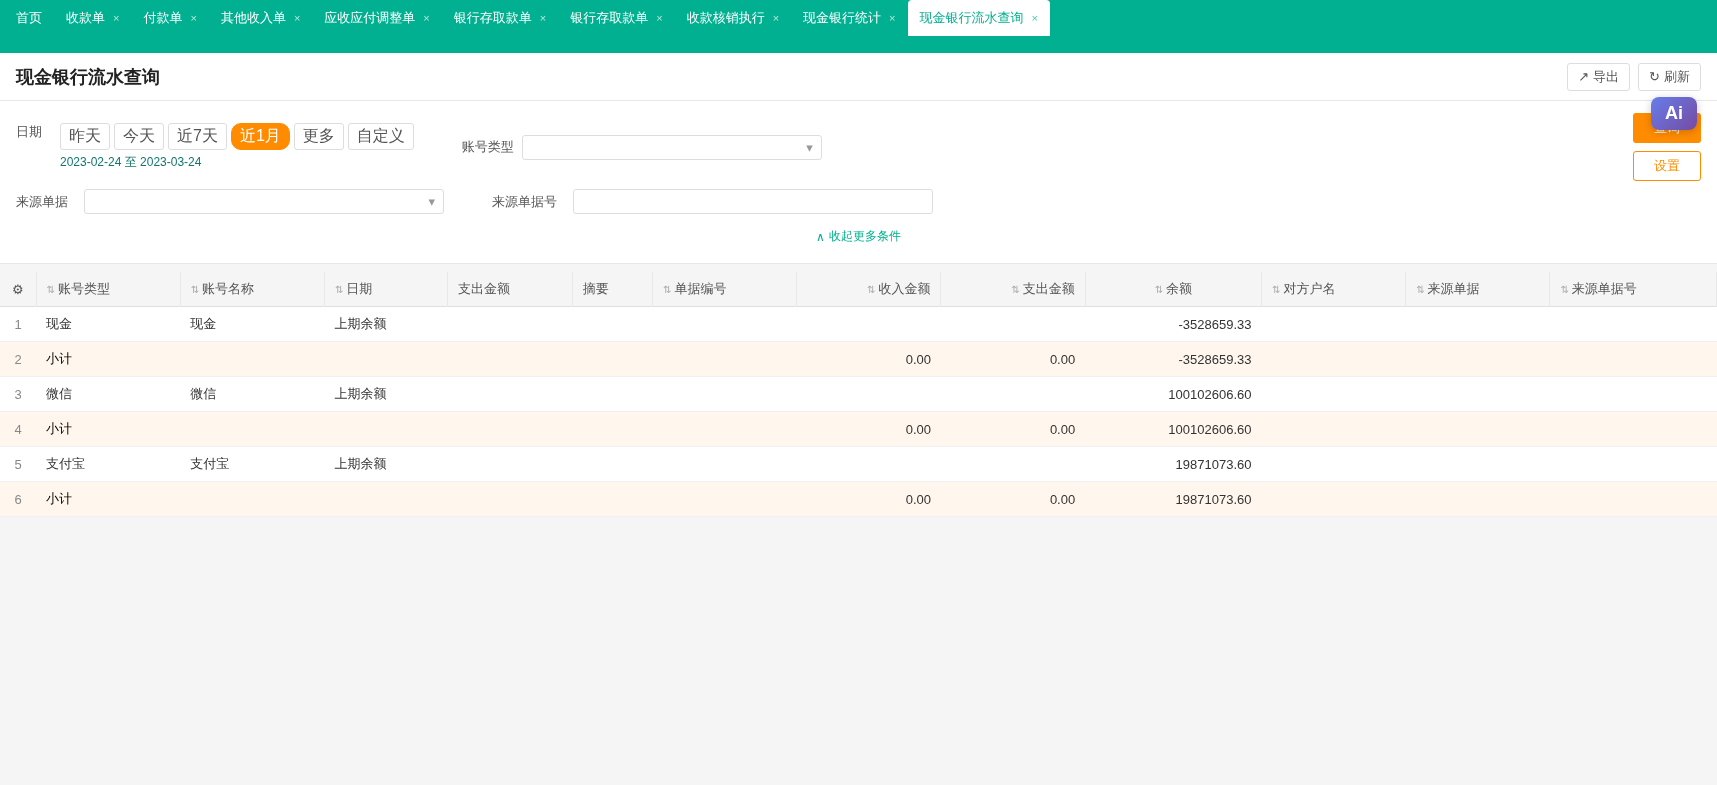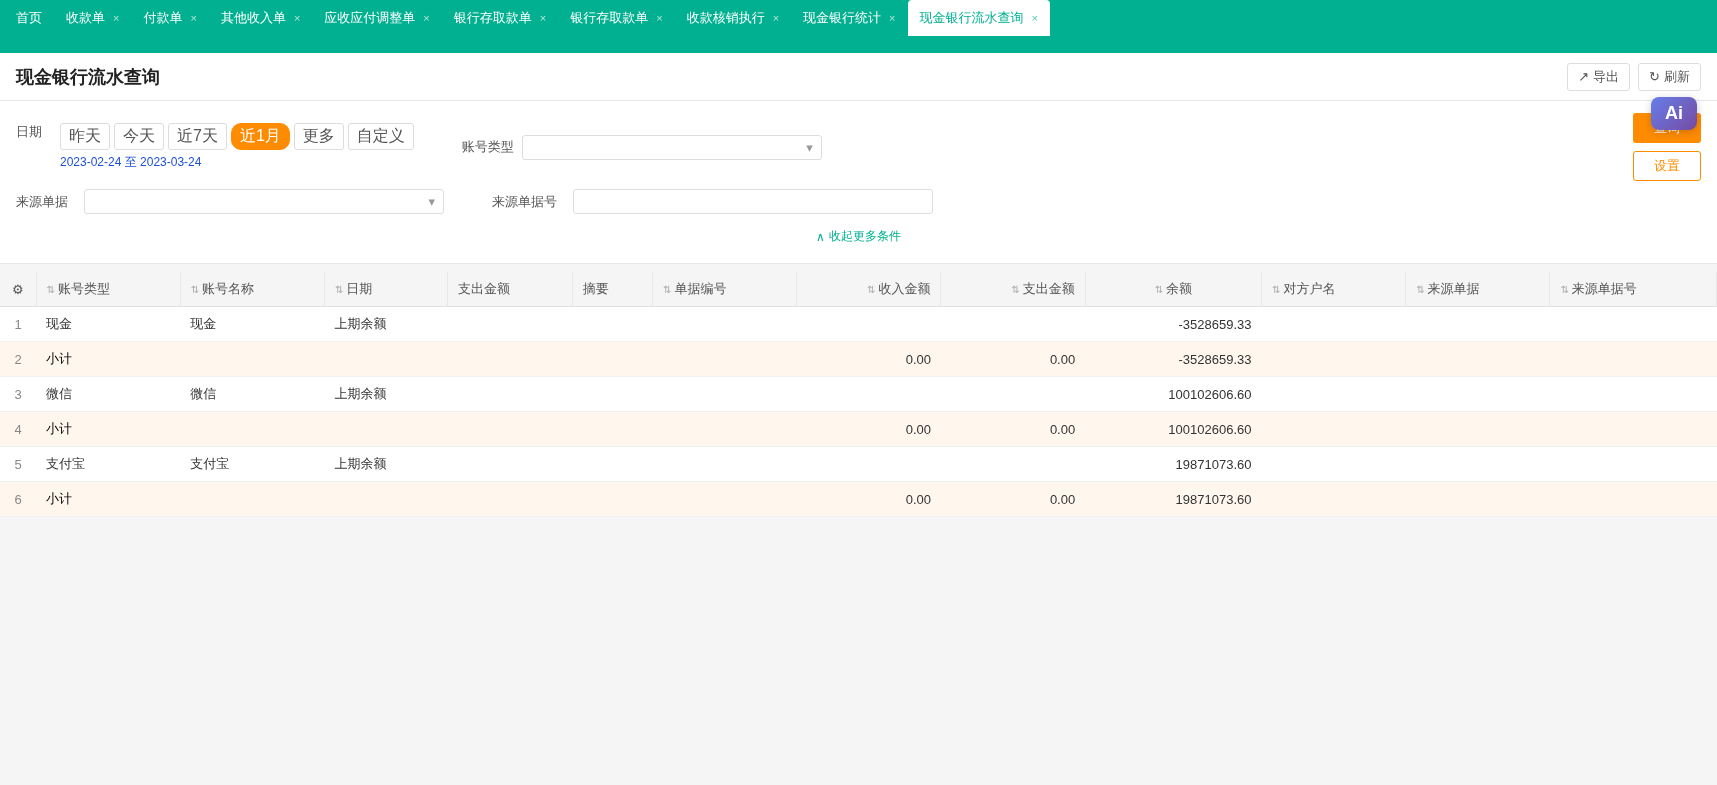--- a/index.html
+++ b/index.html
@@ -102,21 +102,21 @@
       color: #555;
     }
     .date-btn.active {
       background: #ff8c00;
       border-color: #ff8c00;
       color: #fff;
       border-radius: 10px;
     }
     .date-range-text {
       font-size: 12px;
-      color: #1d4ed8;
+      color: #0f766e;
       margin-top: 2px;
     }
     .select-box {
       border: 1px solid #ddd;
       border-radius: 3px;
       padding: 4px 8px;
       min-width: 200px;
       background: #fff;
       cursor: pointer;
       display: flex;

